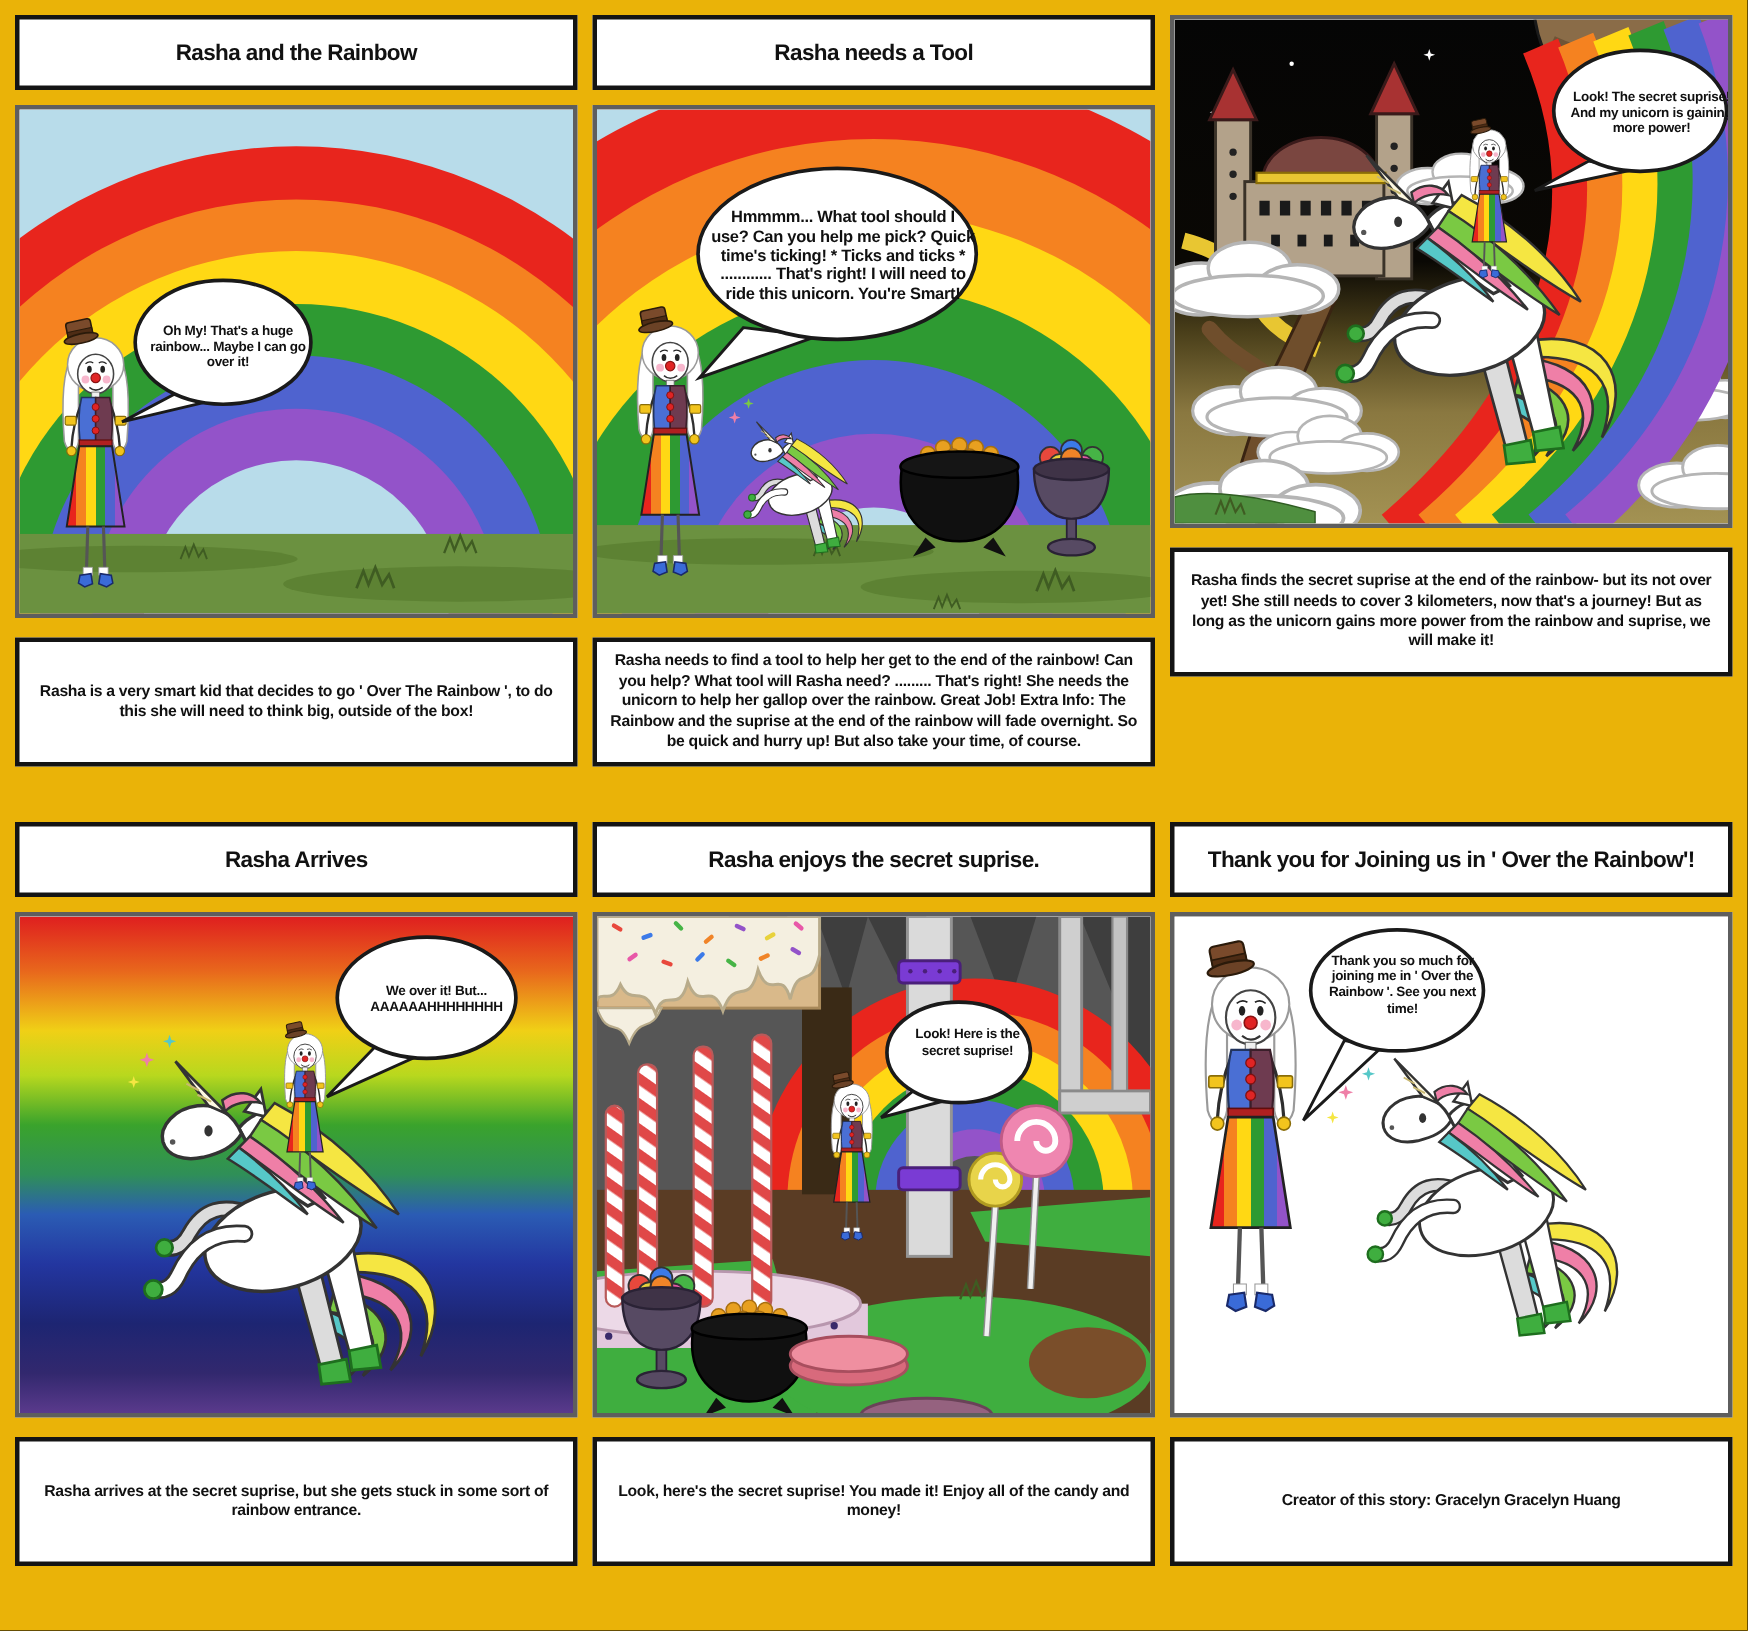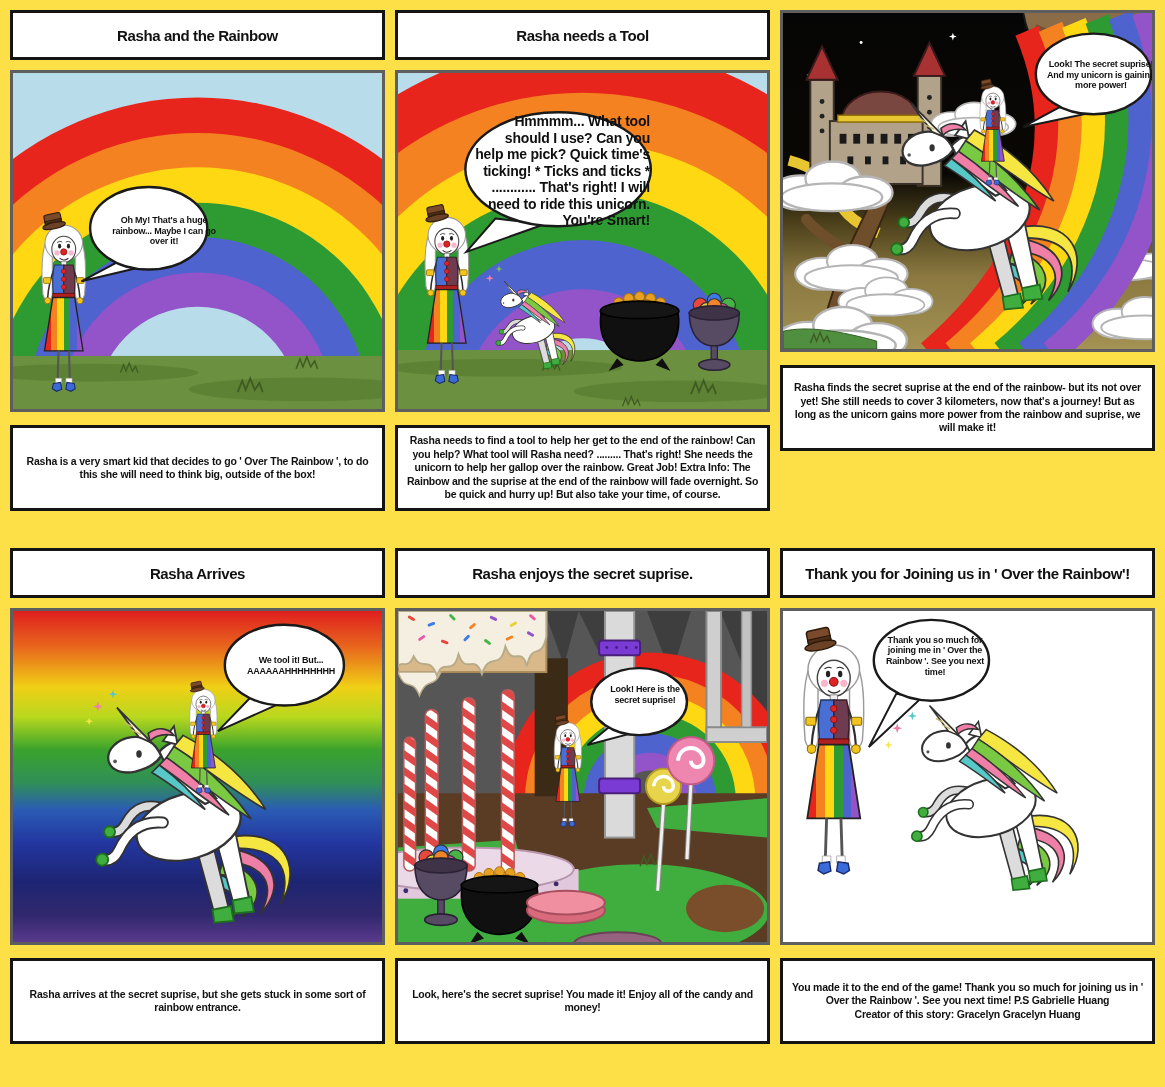--- a/index.html
+++ b/index.html
@@ -1,35 +1,35 @@
 <!DOCTYPE html>
 <html><head>
 <meta charset="utf-8">
 <style>
   html,body { margin:0; padding:0; background:#000; }
-  .board { position:relative; width:1165px; height:1087px; background:#fde047;
+  .board { position:relative; width:1165px; height:1087px; background:#eab308;
            font-family:"Liberation Sans", sans-serif; overflow:hidden; }
   .row { position:absolute; left:10px; display:grid; grid-template-columns:repeat(3,375px); column-gap:10px; }
   .row1 { top:10px; }
   .row2 { top:548px; }
   .title-box { box-sizing:border-box; height:50px; border:3px solid #141414; background:#fff;
                display:flex; align-items:center; justify-content:center; text-align:center;
                font-weight:bold; font-size:15px; letter-spacing:-0.4px; color:#111; margin-bottom:10px; }
   .art { box-sizing:border-box; position:relative; height:342px; border:3px solid #5e5e5e;
          background:#fff; overflow:hidden; }
   .row2 .art { height:337px; }
   .art svg.scene { display:block; width:100%; height:100%; }
   .caption-box { box-sizing:border-box; margin-top:13px; height:86px; border:3px solid #141414; background:#fff;
                  display:flex; flex-direction:column; align-items:center; justify-content:center; text-align:center;
                  font-weight:bold; font-size:10.5px; letter-spacing:-0.2px; line-height:1.28; color:#111;
                  padding:0 7px; overflow:hidden; }
   .bubble { position:absolute; display:flex; align-items:center; justify-content:center; text-align:center;
             font-weight:bold; font-size:9px; line-height:1.18; letter-spacing:-0.2px; color:#101010; }
-  .bubble.small { font-size:14px;text-align:right; }
-  .b1 { left:96px; top:126px; width:110px; height:64px; }
+  .bubble.small { font-size:11px; }
+  .b1 { left:84px; top:126px; width:110px; height:64px; }
   .b2 { left:76px;  top:44px;  width:176px; height:108px; }
   .b3 { left:260px; top:24px;  width:116px; height:76px; }
   .b4 { left:218px; top:18px;  width:120px; height:74px; }
   .b5 { left:200px; top:60px;  width:94px;  height:48px; }
   .b6 { left:94px;  top:12px;  width:116px; height:66px; }
 </style>
 </head>
 <body>
 
 <svg width="0" height="0" style="position:absolute" aria-hidden="true">
@@ -382,21 +382,21 @@
           <use href="#sym-sparkle" x="98" y="80" width="9" height="9" fill="#56c8c8"></use>
           <use href="#sym-sparkle" x="74" y="108" width="8" height="8" fill="#f5e642"></use>
           <use href="#sym-unicorn" x="48" y="98" width="245" height="226"></use>
           <use href="#sym-clown" x="175" y="70" width="40" height="120"></use>
           <g>
             <polygon points="243,88 273,94 210,122" fill="#fff" stroke="#1a1a1a" stroke-width="2"></polygon>
             <ellipse cx="278" cy="55" rx="61" ry="41" fill="#fff" stroke="#1a1a1a" stroke-width="2.5"></ellipse>
           </g>
         </svg>
         <div class="bubble b4">
-            <span>We tool it! But... AAAAAAHHHHHHHH</span>
+            <span>We over it! But... AAAAAAHHHHHHHH</span>
           </div>
       </div>
       <div class="caption-box">
           <span>Rasha arrives at the secret suprise, but she gets stuck in some sort of rainbow entrance.</span>
         </div>
     </div>
 
     <div>
       <div class="title-box">Rasha enjoys the secret suprise.</div>
       <div class="art">
@@ -527,18 +527,17 @@
           <g>
             <polygon points="116,84 142,88 88,138" fill="#fff" stroke="#1a1a1a" stroke-width="2"></polygon>
             <ellipse cx="152" cy="50" rx="59" ry="41" fill="#fff" stroke="#1a1a1a" stroke-width="2.5"></ellipse>
           </g>
         </svg>
         <div class="bubble b6">
             <span>Thank you so much for joining me in ' Over the Rainbow '. See you next time!</span>
           </div>
       </div>
       <div class="caption-box">
-        <span>You made it to the end of the game! Thank you so much for joining us in ' Over the Rainbow '. See you next time! P.S Gabrielle Huang</span>
         <span>Creator of this story: Gracelyn Gracelyn Huang</span>
       </div>
     </div>
   </div>
 </div>
 
 </body></html>

